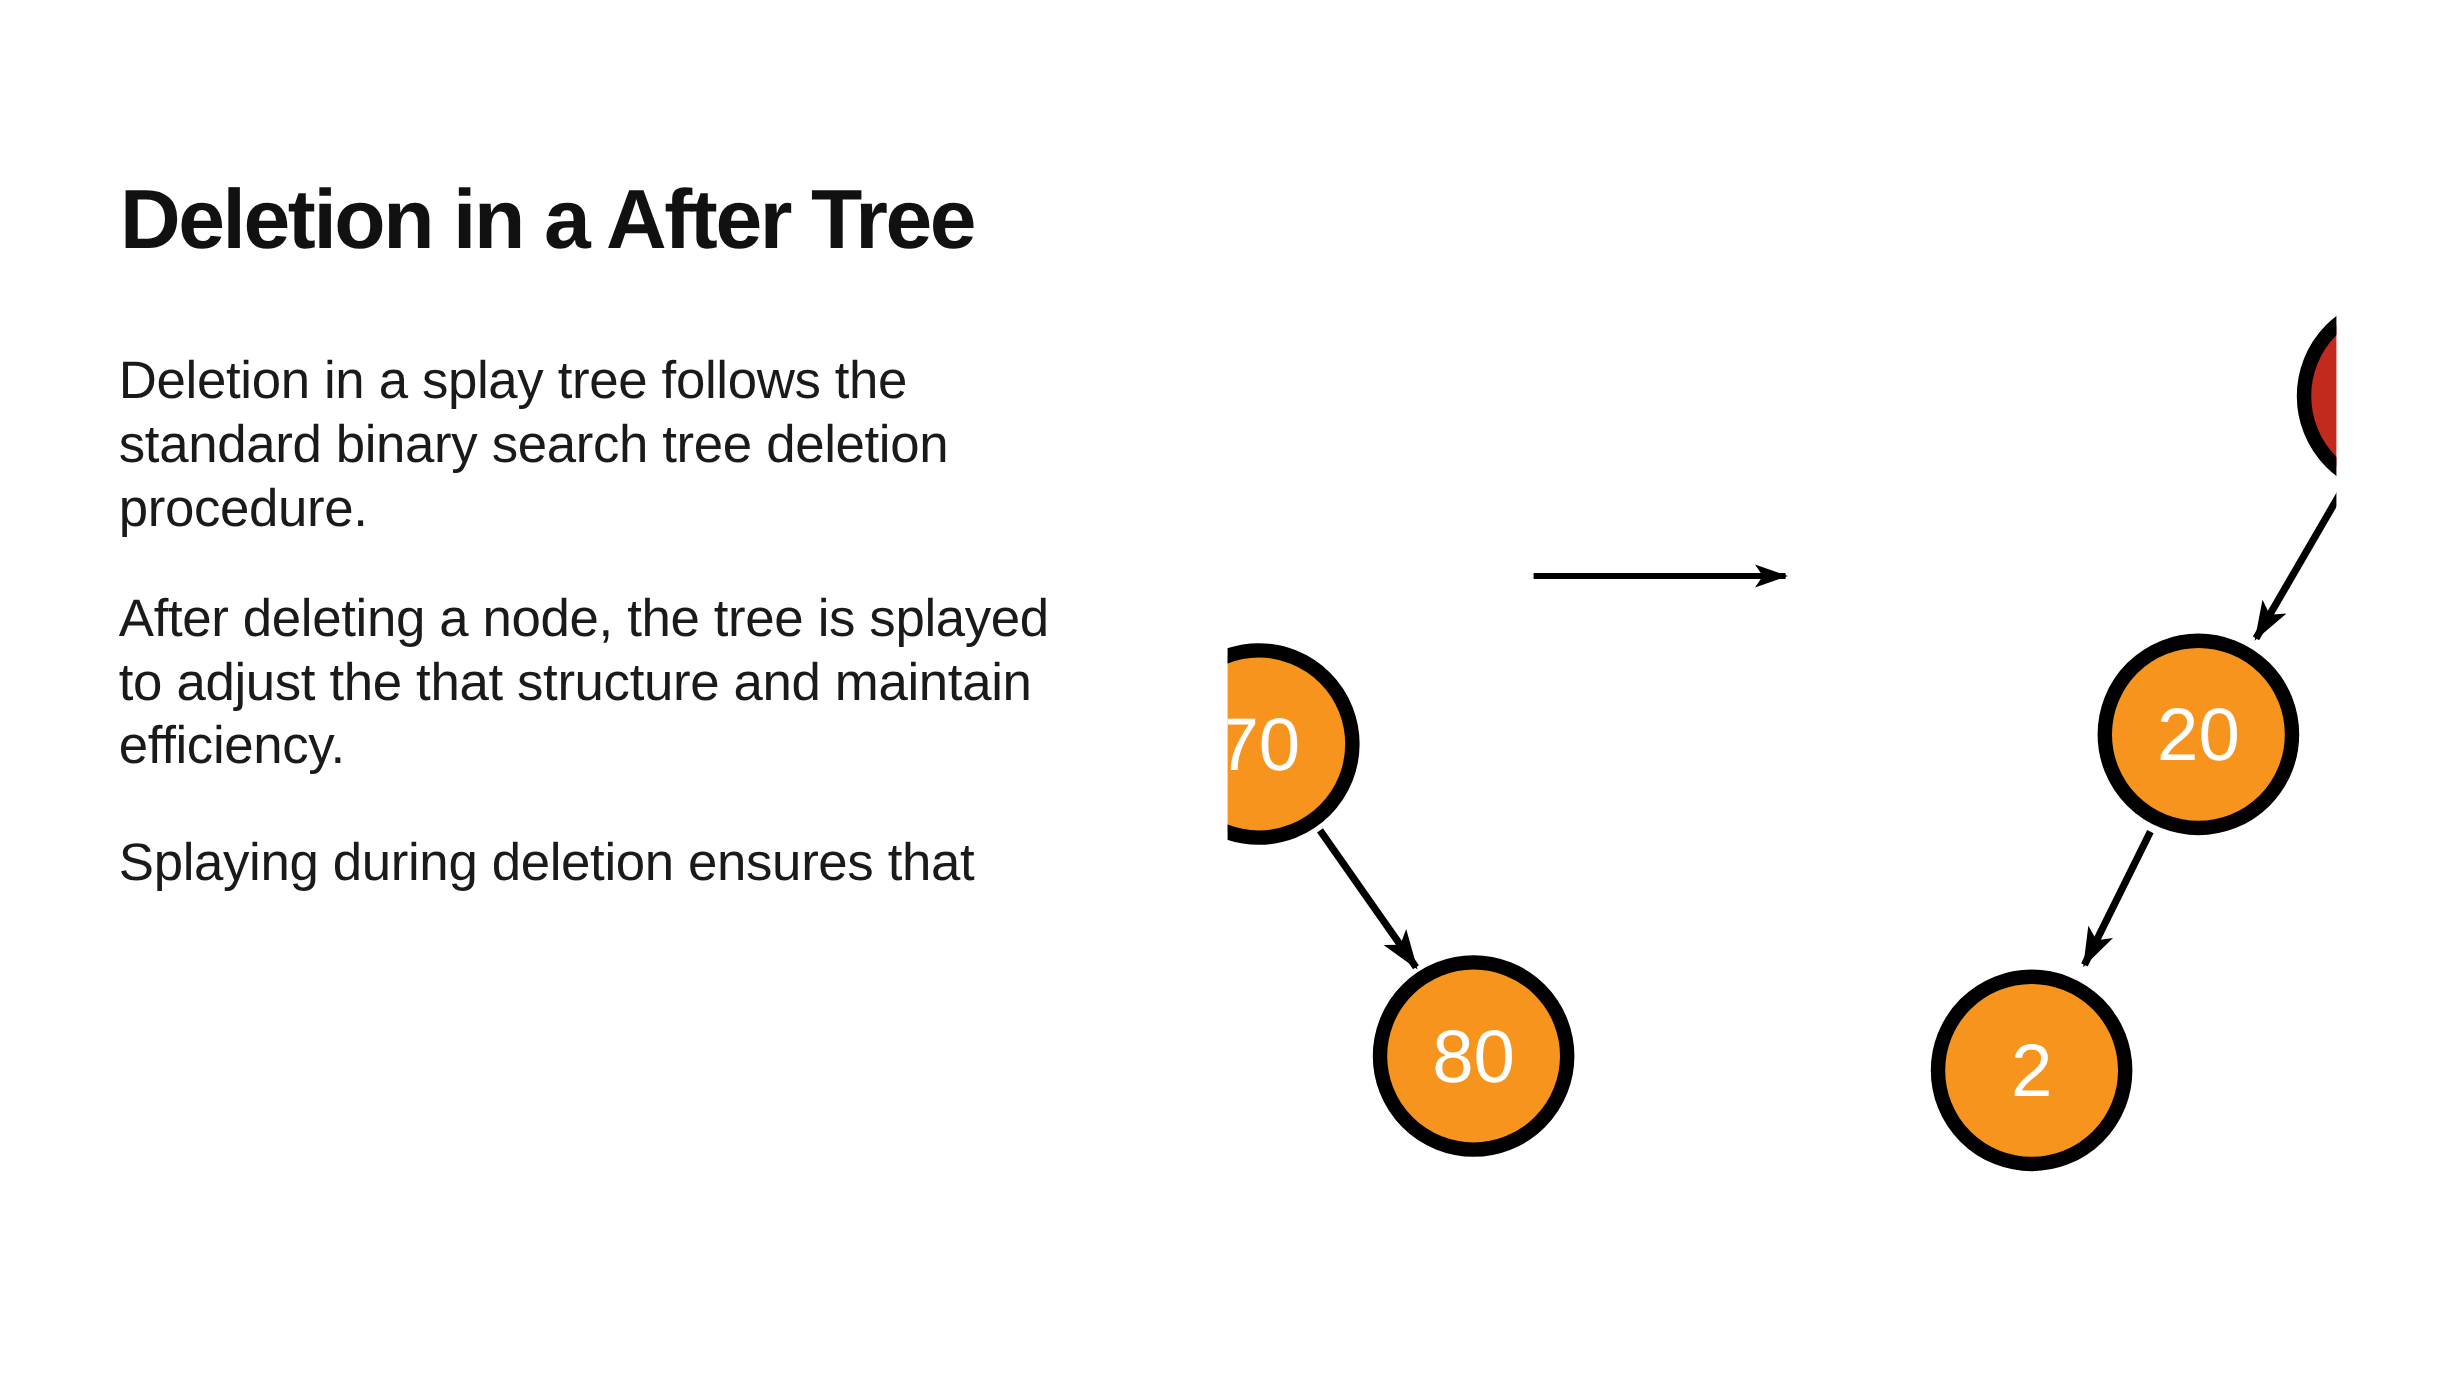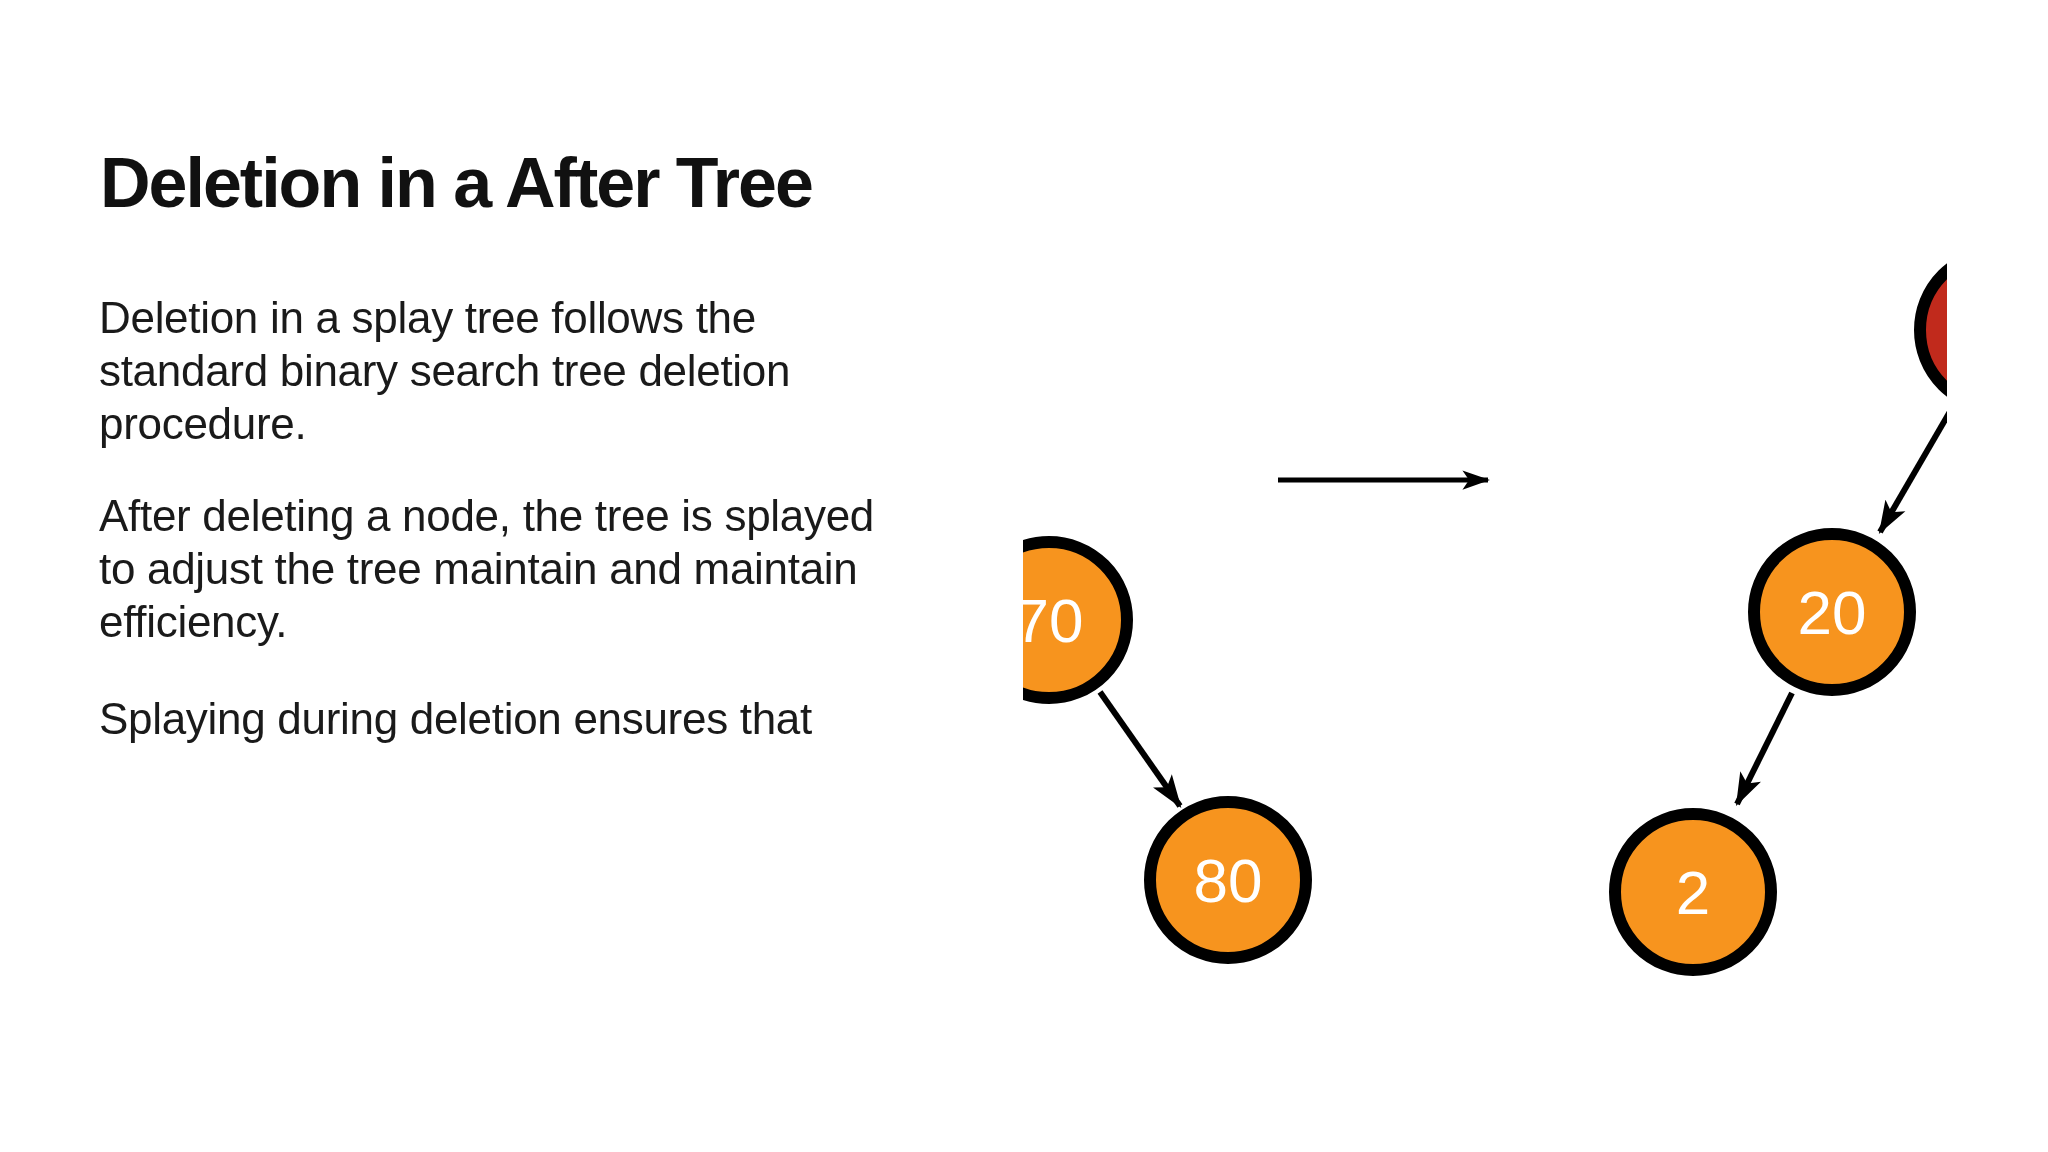--- a/index.html
+++ b/index.html
@@ -55,21 +55,21 @@
   <h1 class="slide-title">Deletion in a After Tree</h1>
 
   <div class="para p1">
     <div class="tline">Deletion in a splay tree follows the</div>
     <div class="tline">standard binary search tree deletion</div>
     <div class="tline">procedure.</div>
   </div>
 
   <div class="para p2">
     <div class="tline">After deleting a node, the tree is splayed</div>
-    <div class="tline">to adjust the tree maintain and maintain</div>
+    <div class="tline">to adjust the that structure and maintain</div>
     <div class="tline">efficiency.</div>
   </div>
 
   <div class="para p3">
     <div class="tline">Splaying during deletion ensures that</div>
   </div>
 
   <svg class="diagram-svg" viewBox="0 0 2048 1152" xmlns="http://www.w3.org/2000/svg">
     <defs>
       <clipPath id="clipLeftTree">

